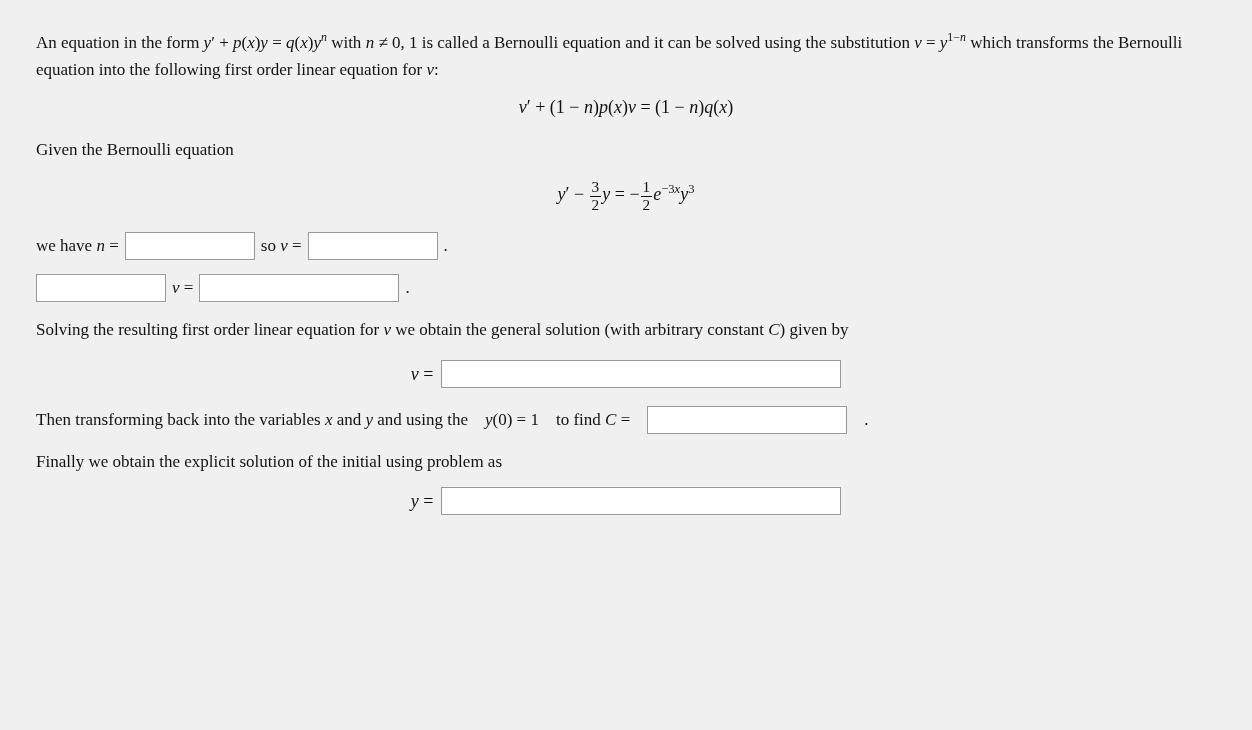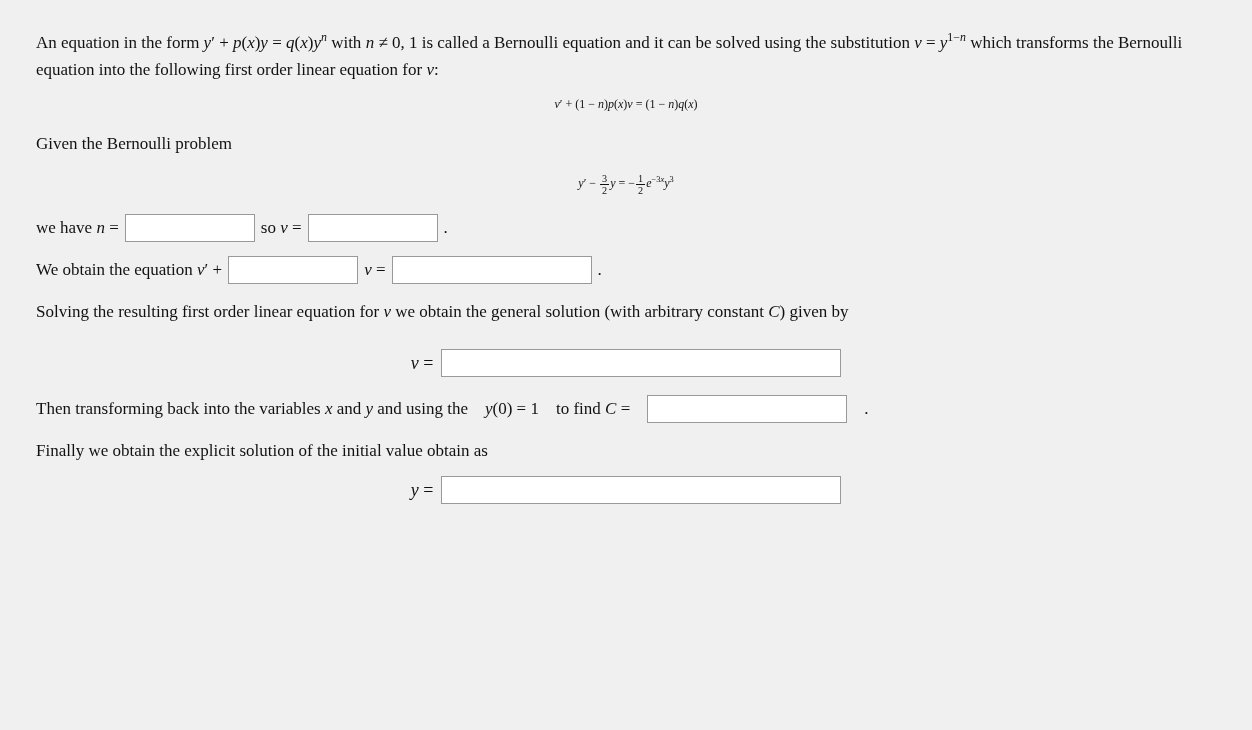--- a/index.html
+++ b/index.html
@@ -11,21 +11,21 @@
       padding: 28px 36px;
       width: 1252px;
       min-height: 730px;
     }
     .intro-text {
       line-height: 1.6;
     }
     .centered-eq {
       text-align: center;
       margin: 14px 0 18px 0;
-      font-size: 12px;
+      font-size: 18px;
     }
     .section-label {
       margin: 10px 0 6px 0;
       line-height: 1.7;
     }
     .inline-row {
       display: flex;
       align-items: center;
       flex-wrap: wrap;
       gap: 6px;
@@ -53,21 +53,21 @@
     }
     .v-eq-section {
       display: flex;
       align-items: center;
       justify-content: center;
       gap: 8px;
       margin: 10px 0 18px 0;
       font-size: 18px;
     }
     .solving-text {
-      margin: 8px 0 22px 0;
+      margin: 8px 0 16px 0;
       line-height: 1.7;
     }
     .finally-text {
       margin: 14px 0 8px 0;
       line-height: 1.7;
     }
     .final-eq-section {
       display: flex;
       align-items: center;
       justify-content: center;
@@ -104,21 +104,21 @@
     An equation in the form <i>y</i>′ + <i>p</i>(<i>x</i>)<i>y</i> = <i>q</i>(<i>x</i>)<i>y</i><sup><i>n</i></sup> with <i>n</i> ≠ 0, 1 is called a Bernoulli equation and it can be solved using the
     substitution <i>v</i> = <i>y</i><sup>1−<i>n</i></sup> which transforms the Bernoulli equation into the following first order linear equation for <i>v</i>:
   </div>
 </div>
 
 <div class="centered-eq">
   <i>v</i>′ + (1 − <i>n</i>)<i>p</i>(<i>x</i>)<i>v</i> = (1 − <i>n</i>)<i>q</i>(<i>x</i>)
 </div>
 
 <div class="section-label">
-  Given the Bernoulli problem
+  Given the Bernoulli equation
 </div>
 
 <div class="centered-eq">
   <i>y</i>′ − <span class="frac">
       <span class="num">3</span>
       <span class="den">2</span>
     </span><i>y</i> = −<span class="frac">
       <span class="num">1</span>
       <span class="den">2</span>
     </span><i>e</i><sup>−3<i>x</i></sup><i>y</i><sup>3</sup>
@@ -126,21 +126,20 @@
 
 <div class="inline-row">
   <span>we have <i>n</i> =</span>
   <input class="math-input math-input-narrow" type="text" style="">
   <span>so <i>v</i> =</span>
   <input class="math-input math-input-narrow" type="text" style="">
   <span>.</span>
 </div>
 
 <div class="inline-row">
-  <span>We obtain the equation <i>v</i>′ +</span>
   <input class="math-input math-input-narrow" type="text" style="">
   <span><i>v</i> =</span>
   <input class="math-input math-input-medium" type="text" style="">
   <span>.</span>
 </div>
 
 <div class="solving-text">
   Solving the resulting first order linear equation for <i>v</i> we obtain the general solution (with arbitrary constant <i>C</i>) given by
 </div>
 
@@ -151,19 +150,19 @@
 
 <div class="then-inline">
   <span>Then transforming back into the variables <i>x</i> and <i>y</i> and using the</span>
   <span class="bold"><i>y</i>(0) = 1</span>
   <span>to find <i>C</i> =</span>
   <input class="math-input math-input-medium" type="text" style="">
   <span>.</span>
 </div>
 
 <div class="finally-text">
-  Finally we obtain the explicit solution of the initial value obtain as
+  Finally we obtain the explicit solution of the initial using problem as
 </div>
 
 <div class="final-eq-section">
   <span><i>y</i> =</span>
   <input class="math-input math-input-vwide" type="text" style="">
 </div>
 
 </body></html>

